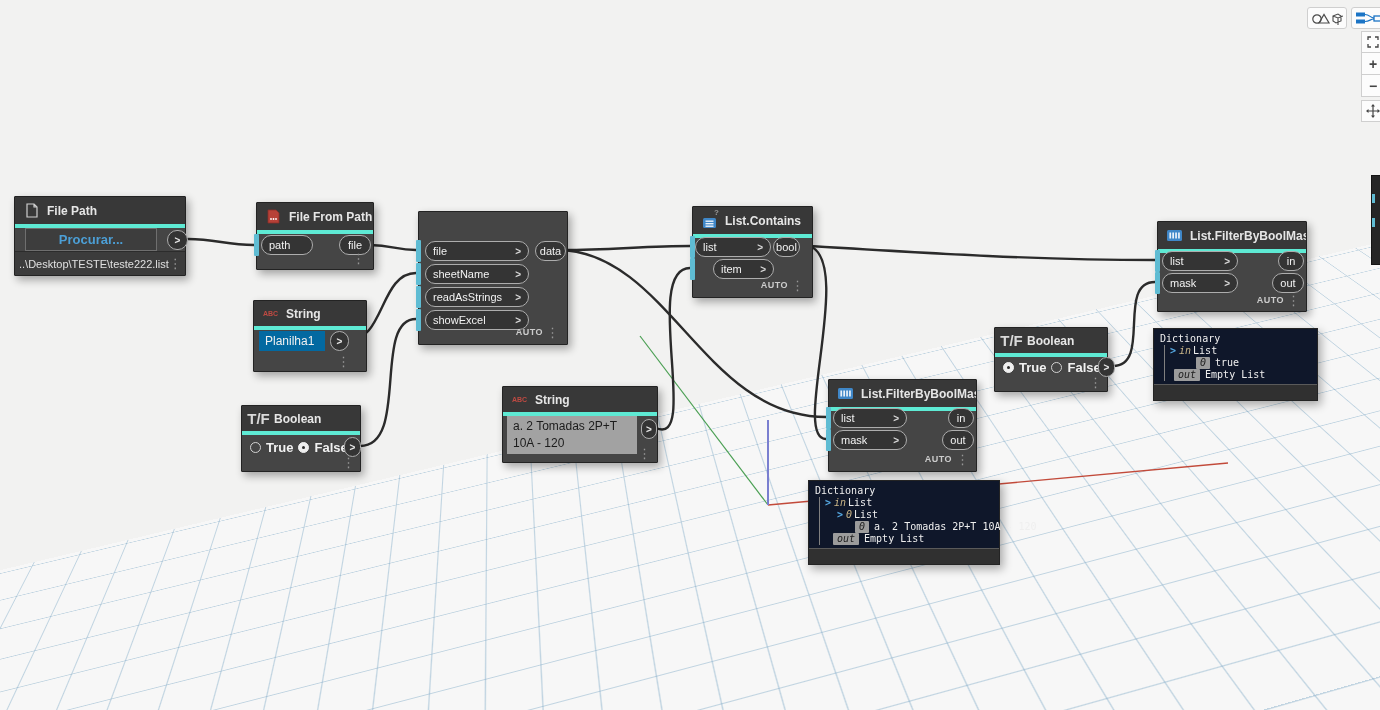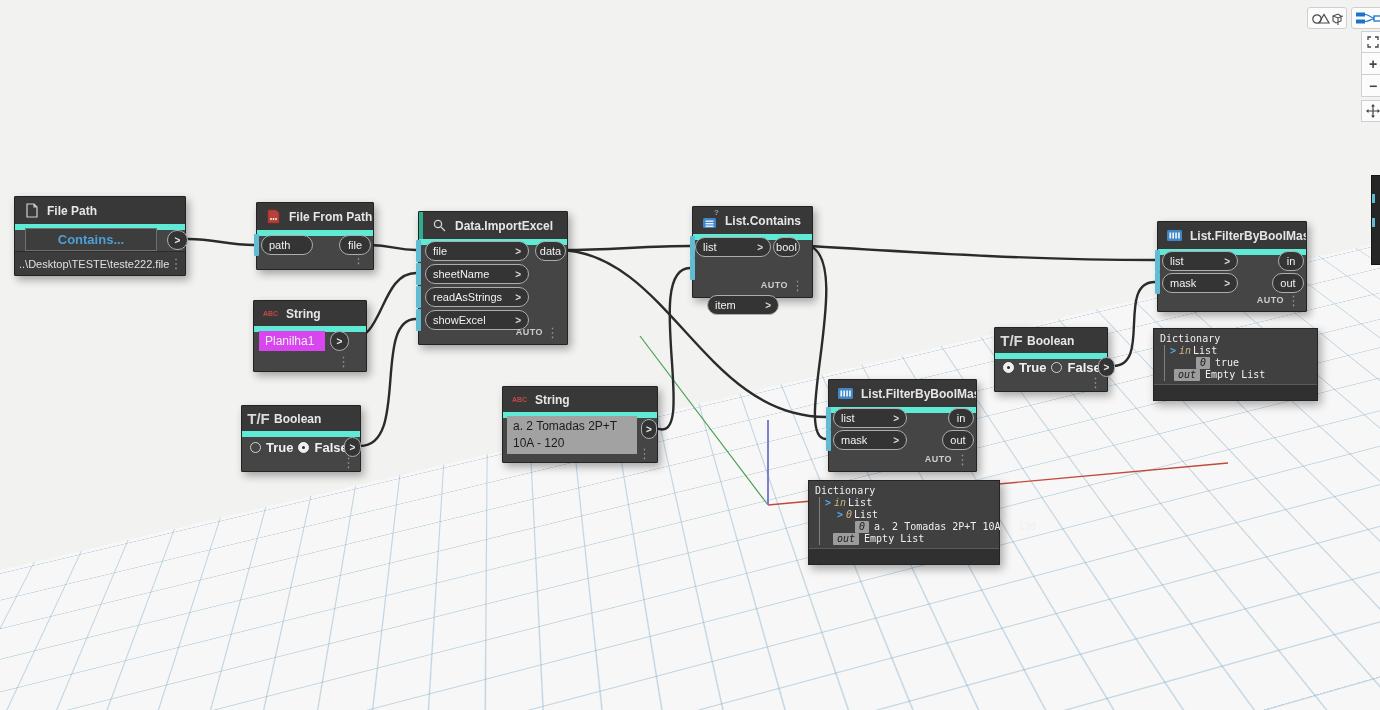--- a/index.html
+++ b/index.html
@@ -22,21 +22,21 @@
   }
   
   #overlay{position:absolute;left:0;top:0;z-index:2;pointer-events:none;}
   #overlay path{pointer-events:stroke;}
   
   .node{
     position:absolute;background:#454545;border:1px solid #232323;border-radius:1px;
     box-shadow:3px 4px 9px rgba(0,0,0,.33);z-index:3;box-sizing:border-box;
   }
   .nhead{
-    height:27px;background:#383838;border-bottom:6px solid #5eead4;
+    height:27px;background:#383838;border-bottom:4px solid #5eead4;
     display:flex;align-items:center;gap:7px;padding:0 8px;position:relative;overflow:hidden;
   }
   .ntitle{color:#e6e6e6;font-size:12px;font-weight:700;white-space:nowrap;}
   .nicon{display:flex;align-items:center;justify-content:center;width:17px;height:17px;flex:0 0 auto;}
   .pill{
     position:absolute;height:20px;border:1px solid #adadad;border-radius:11px;
     background:#343434;color:#f2f2f2;font-size:11px;display:flex;align-items:center;
     box-sizing:border-box;padding:0 7px;
   }
   .pill.pin{justify-content:space-between;}
@@ -46,34 +46,34 @@
   .pill.pcaret span{color:#e8e8e8;font-size:10px;font-weight:700;}
   .mk{position:absolute;width:5px;height:22px;background:#5fbcd3;left:-3px;border-radius:1px;z-index:4;}
   .lacing{position:absolute;font-size:9px;font-weight:700;letter-spacing:.5px;color:#cccccc;margin-top:8px;}
   .kebab{position:absolute;color:#979797;font-size:13px;line-height:13px;}
   
   .radios{position:absolute;display:flex;align-items:center;gap:5px;color:#f1f1f1;font-size:13px;font-weight:700;}
   .radio{width:11px;height:11px;border:1px solid #d2d2d2;border-radius:50%;box-sizing:border-box;position:relative;background:transparent;}
   .radio.sel{background:#f0f0f0;border-color:#f0f0f0;}
   .radio.sel::after{content:"";position:absolute;left:3px;top:3px;width:3px;height:3px;border-radius:50%;background:#2b2b2b;}
   
-  .valbox{position:absolute;background:#d946ef;color:#f0f0f0;font-size:12px;display:flex;align-items:center;padding:0 6px;box-sizing:border-box;}
+  .valbox{position:absolute;background:#0369a1;color:#f0f0f0;font-size:12px;display:flex;align-items:center;padding:0 6px;box-sizing:border-box;}
   .valbox.lit{background:#a2a2a2;color:#1c1c1c;display:block;padding:2px 6px;line-height:17px;}
   .browse-btn{
     position:absolute;background:#3d3d3d;border:1px solid #6f6f6f;color:#4c9fd6;
     font-size:13px;font-weight:700;display:flex;align-items:center;justify-content:center;box-sizing:border-box;
   }
   .pathrow{
     position:absolute;left:0;right:0;bottom:0;height:24px;background:#3c3c3c;border-top:1px solid #2c2c2c;
     color:#e0e0e0;font-size:11px;display:flex;align-items:center;padding:0 4px;box-sizing:border-box;white-space:nowrap;
   }
   .pathrow .kebab{position:static;margin-left:auto;}
   
   .preview{
-    position:absolute;background:#404040;border:1px solid #242424;z-index:3;
+    position:absolute;background:#0f172a;border:1px solid #242424;z-index:3;
     font-family:"DejaVu Sans Mono",monospace;font-size:10px;color:#efefef;
     box-shadow:3px 4px 9px rgba(0,0,0,.33);box-sizing:border-box;
   }
   .pv-body{padding:4px 6px 3px 6px;}
   .pvline{line-height:12px;white-space:nowrap;}
   .pv-tree{border-left:1px solid #808080;margin-left:4px;padding-left:5px;}
   .exp{color:#55a7e0;font-weight:700;margin-right:3px;}
   .pkey{font-style:italic;color:#cdb889;margin-right:2px;}
   .badge{display:inline-block;background:#9c9c9c;color:#1d1d1d;font-style:italic;padding:0 4px;margin-right:5px;border-radius:1px;}
   .pv-foot{height:15px;background:#303030;border-top:1px solid #5a5a5a;}
@@ -123,26 +123,26 @@
 
 <div class="node" style="left:14px;top:196px;width:172px;height:80px;">
   <div class="nhead">
     <span class="nicon">
       <svg width="12" height="15" viewBox="0 0 12 15">
           <path d="M1,1 h7 l3,3 v10 h-10 z M8,1 v3 h3" fill="none" stroke="#cfcfcf" stroke-width="1.2"></path>
         </svg>
     </span>
     <span class="ntitle">File Path</span>
   </div>
-  <div class="browse-btn" style="left:10px;top:31px;width:132px;height:23px;">Contains...</div>
+  <div class="browse-btn" style="left:10px;top:31px;width:132px;height:23px;">Procurar...</div>
   <div class="pill pcaret" style="left:152px;top:33px;width:21px;">
       <span>&gt;</span>
     </div>
   <div class="pathrow">
-    <span>..\Desktop\TESTE\teste222.file</span>
+    <span>..\Desktop\TESTE\teste222.list</span>
     <span class="kebab">⋮</span>
   </div>
 </div>
 
 <div class="node" style="left:256px;top:202px;width:118px;height:68px;">
   <div class="nhead">
     <span class="nicon">
       <svg width="13" height="15" viewBox="0 0 13 15">
           <path d="M1,1 h8 l3,3 v10 h-11 z" fill="#b74138" stroke="#8e2f28" stroke-width="0.8"></path>
           <circle cx="4" cy="10" r="0.9" fill="#fff"></circle>
@@ -156,30 +156,20 @@
   <div class="pill pin" style="left:4px;top:32px;width:52px;">
     <span>path</span>
   </div>
   <div class="pill pout" style="left:82px;top:32px;width:32px;">
     <span>file</span>
   </div>
   <span class="kebab" style="right:8px;bottom:4px;">⋮</span>
 </div>
 
 <div class="node" style="left:418px;top:211px;width:150px;height:134px;">
-  <div class="nhead">
-    <span class="excel-strip"></span>
-    <span class="nicon" style="margin-left:4px;">
-      <svg width="13" height="13" viewBox="0 0 13 13">
-          <circle cx="5" cy="5" r="3.6" fill="none" stroke="#d4d4d4" stroke-width="1.3"></circle>
-          <line x1="8" y1="8" x2="12" y2="12" stroke="#d4d4d4" stroke-width="1.3"></line>
-        </svg>
-    </span>
-    <span class="ntitle">Data.ImportExcel</span>
-  </div>
   <i class="mk" style="top:28px;"></i>
   <i class="mk" style="top:51px;"></i>
   <i class="mk" style="top:74px;"></i>
   <i class="mk" style="top:97px;"></i>
   <div class="pill pin" style="left:6px;top:29px;width:104px;">
     <span>file</span>
     <span class="pchev">&gt;</span>
   </div>
   <div class="pill pin" style="left:6px;top:52px;width:104px;">
     <span>sheetName</span>
@@ -259,21 +249,21 @@
         </svg>
     </span>
     <span class="ntitle">List.Contains</span>
   </div>
   <i class="mk" style="top:29px;"></i>
   <i class="mk" style="top:51px;"></i>
   <div class="pill pin" style="left:2px;top:30px;width:76px;">
     <span>list</span>
     <span class="pchev">&gt;</span>
   </div>
-  <div class="pill pin" style="left:14px;top:52px;width:72px;margin-top:36px;">
+  <div class="pill pin" style="left:20px;top:52px;width:61px;">
     <span>item</span>
     <span class="pchev">&gt;</span>
   </div>
   <div class="pill pout" style="left:80px;top:30px;width:27px;">
     <span>bool</span>
   </div>
   <span class="lacing" style="right:24px;bottom:7px;">AUTO</span>
   <span class="kebab" style="right:8px;bottom:5px;">⋮</span>
 </div>
 

